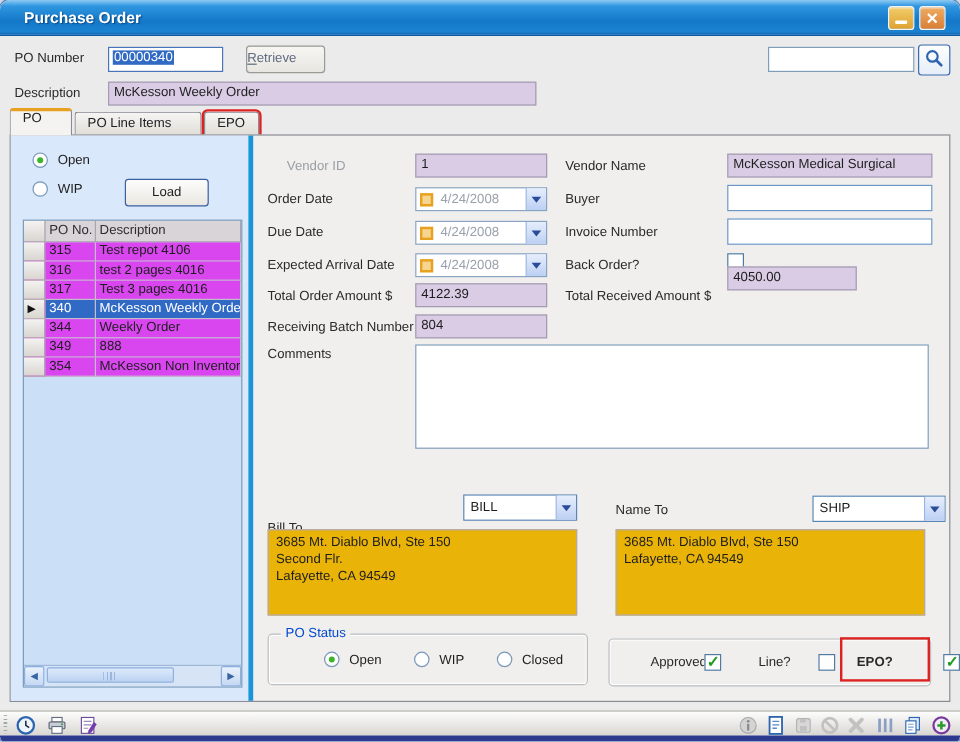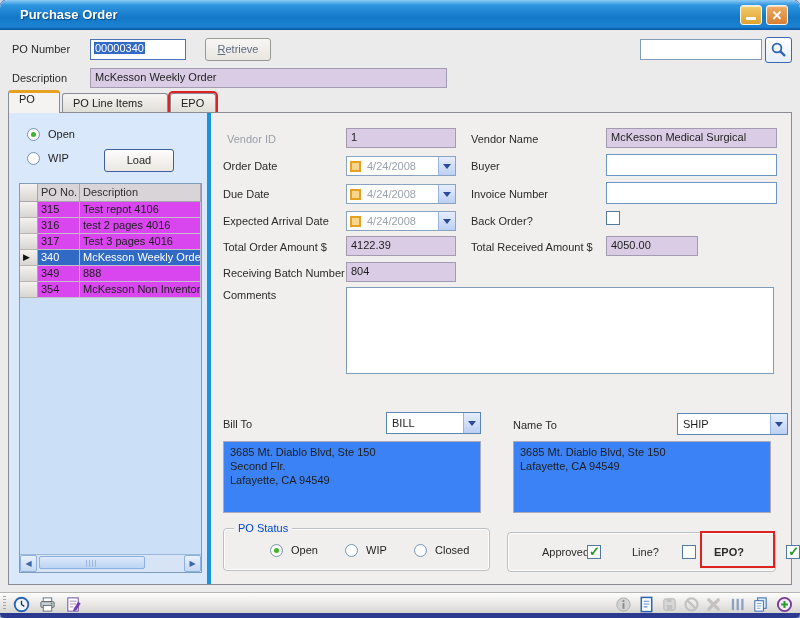--- a/index.html
+++ b/index.html
@@ -20,21 +20,21 @@
     box-shadow:inset 0 1px 1px rgba(255,255,255,.6); }
   .btn-min { left:740px; background:linear-gradient(#f2cc6a,#dfa22f); }
   .btn-min .glyph { display:block; margin:11px auto 0; width:10px; height:3px; background:#fff; border-radius:1px; }
   .btn-close { left:766px; background:linear-gradient(#efab62,#d97f35); font-size:13px; font-weight:bold; line-height:19px; }
 
   
   .lbl { color:#2a2a2a; }
   .textbox { background:#fff; border:1px solid #4a74b8; padding:2px 3px; overflow:hidden; white-space:nowrap; }
   .sel-text { background:#316ac5; color:#fff; padding:0 1px; }
   .btn-retrieve { background:linear-gradient(#f7f6f3,#e8e6e0); border:1px solid #9a9a94; border-radius:3px;
-    color:#5f6c82; text-align:center; line-height:20px; cursor:pointer; }
+    color:#5f6c82; line-height:20px; cursor:pointer; }
   .btn-retrieve::first-letter { text-decoration:underline; }
   .search-input { position:absolute; width:122px; height:21px; border:1px solid #7f9db9; padding:2px 4px;
     font:11px "Liberation Sans",sans-serif; }
   .btn-search { border:1px solid #3a6ab0; border-radius:3px; background:linear-gradient(#fdfefe,#e7eef8);
     display:flex; align-items:center; justify-content:center; cursor:pointer; }
   .field-lav { background:#d9cce4; border:1px solid #a39cb0; padding:2px 4px; overflow:hidden; white-space:nowrap; }
 
   
   .tabstrip { position:absolute; left:8px; top:90px; height:23px; display:flex; align-items:flex-end; }
   .tab { border:1px solid #898c95; border-bottom:none; background:linear-gradient(#f6f5f3,#e0ddd7);
@@ -94,21 +94,21 @@
   .dp .dp-text { flex:1 1 auto; padding-left:6px; color:#9aa2ac; }
   .chev-btn { flex:0 0 17px; align-self:stretch; background:linear-gradient(#e6eefc,#bcd0f4); border-left:1px solid #98b4e4;
     display:flex; align-items:center; justify-content:center; cursor:pointer; }
   .chev { width:0; height:0; border:4px solid transparent; border-top:5px solid #2a4a9a; margin-top:4px; }
   .wh-input { position:absolute; border:1px solid #6b96c6; background:#fff; padding:2px 4px;
     font:11px "Liberation Sans",sans-serif; }
   .comments-box { position:absolute; border:1px solid #7f9db9; background:#fff; resize:none;
     font:11px "Liberation Sans",sans-serif; padding:3px; }
   .combo { display:flex; align-items:center; background:#fff; border:1px solid #5a86b4; }
   .combo .combo-text { flex:1 1 auto; padding-left:5px; overflow:hidden; white-space:nowrap; }
-  .addr { background:#3b82f6; border:1px solid #b0aab8; padding:3px 6px; white-space:pre-line; line-height:14px; }
+  .addr { background:#eab308; border:1px solid #b0aab8; padding:3px 6px; white-space:pre-line; line-height:14px; }
 
   .groupbox { position:absolute; border:1px solid #bcc0c4; border-radius:4px;
     box-shadow:inset 0 0 0 1px #fdfdfd; }
   .gb-title { position:absolute; top:-7px; left:10px; background:#f0efed; padding:0 4px; color:#0048d0; }
   .red-box { position:absolute; border:2px solid #dd2222; }
 
   
   .statusbar { position:absolute; left:0; top:592px; width:800px; height:21px;
     background:linear-gradient(#fdfdfd,#d8d6d2); border-top:1px solid #b8b6b2; }
   .grip { position:absolute; left:3px; top:3px; width:3px; height:15px;
@@ -191,20 +191,25 @@
           <div class="g-cell g-col-no">317</div>
           <div class="g-cell g-col-desc">Test 3 pages 4016</div>
         </div>
         <div class="g-row selected">
           <div class="g-rowhead"></div>
           <div class="g-cell g-col-no">340</div>
           <div class="g-cell g-col-desc">McKesson Weekly Order</div>
         </div>
         <div class="g-row">
           <div class="g-rowhead"></div>
+          <div class="g-cell g-col-no">344</div>
+          <div class="g-cell g-col-desc">Weekly Order</div>
+        </div>
+        <div class="g-row">
+          <div class="g-rowhead"></div>
           <div class="g-cell g-col-no">349</div>
           <div class="g-cell g-col-desc">888</div>
         </div>
         <div class="g-row">
           <div class="g-rowhead"></div>
           <div class="g-cell g-col-no">354</div>
           <div class="g-cell g-col-desc">McKesson Non Inventory</div>
         </div>
         <div class="g-filler"></div>
         <div class="g-hscroll">
@@ -213,21 +218,21 @@
               <span class="sb-thumb"></span>
             </span>
           <span class="sb-btn">▶</span>
         </div>
       </div>
     </div>
 
     <div class="divider"></div>
 
     
-    <span class="abs lbl" style="left:218px;top:20px;color:#9aa0a6">Vendor ID</span>
+    <span class="abs lbl" style="left:230px;top:20px;color:#9aa0a6">Vendor ID</span>
     <div class="abs field-lav" style="left:337px;top:15px;width:110px;height:20px">1</div>
 
     <span class="abs lbl" style="left:214px;top:47px">Order Date</span>
     <div class="abs dp" style="left:337px;top:43px;width:110px;height:20px">
       <span class="orange-box"></span>
       <span class="dp-text">4/24/2008</span>
       <span class="chev-btn">
           <span class="chev"></span>
         </span>
     </div>
@@ -265,24 +270,24 @@
     <span class="abs lbl" style="left:462px;top:47px">Buyer</span>
     <input class="wh-input" style="left: 597px; top: 41px; width: 171px; height: 22px;" value="">
 
     <span class="abs lbl" style="left:462px;top:75px">Invoice Number</span>
     <input class="wh-input" style="left: 597px; top: 69px; width: 171px; height: 22px;" value="">
 
     <span class="abs lbl" style="left:462px;top:102px">Back Order?</span>
     <span class="abs checkbox" style="left:597px;top:98px"></span>
 
     <span class="abs lbl" style="left:462px;top:128px">Total Received Amount $</span>
-    <div class="abs field-lav" style="left:597px;top:123px;width:92px;height:20px">4050.00</div>
+    <div class="abs field-lav" style="left:597px;top:109px;width:108px;height:20px">4050.00</div>
 
     
-    <span class="abs lbl" style="left:214px;top:305px">Bill To</span>
+    <span class="abs lbl" style="left:214px;top:321px">Bill To</span>
     <div class="abs combo" style="left:377px;top:299px;width:95px;height:22px">
       <span class="combo-text">BILL</span>
       <span class="chev-btn">
           <span class="chev"></span>
         </span>
     </div>
     <div class="abs addr" style="left:214px;top:328px;width:258px;height:72px">3685 Mt. Diablo Blvd, Ste 150
 Second Flr.
 Lafayette, CA 94549</div>
 

